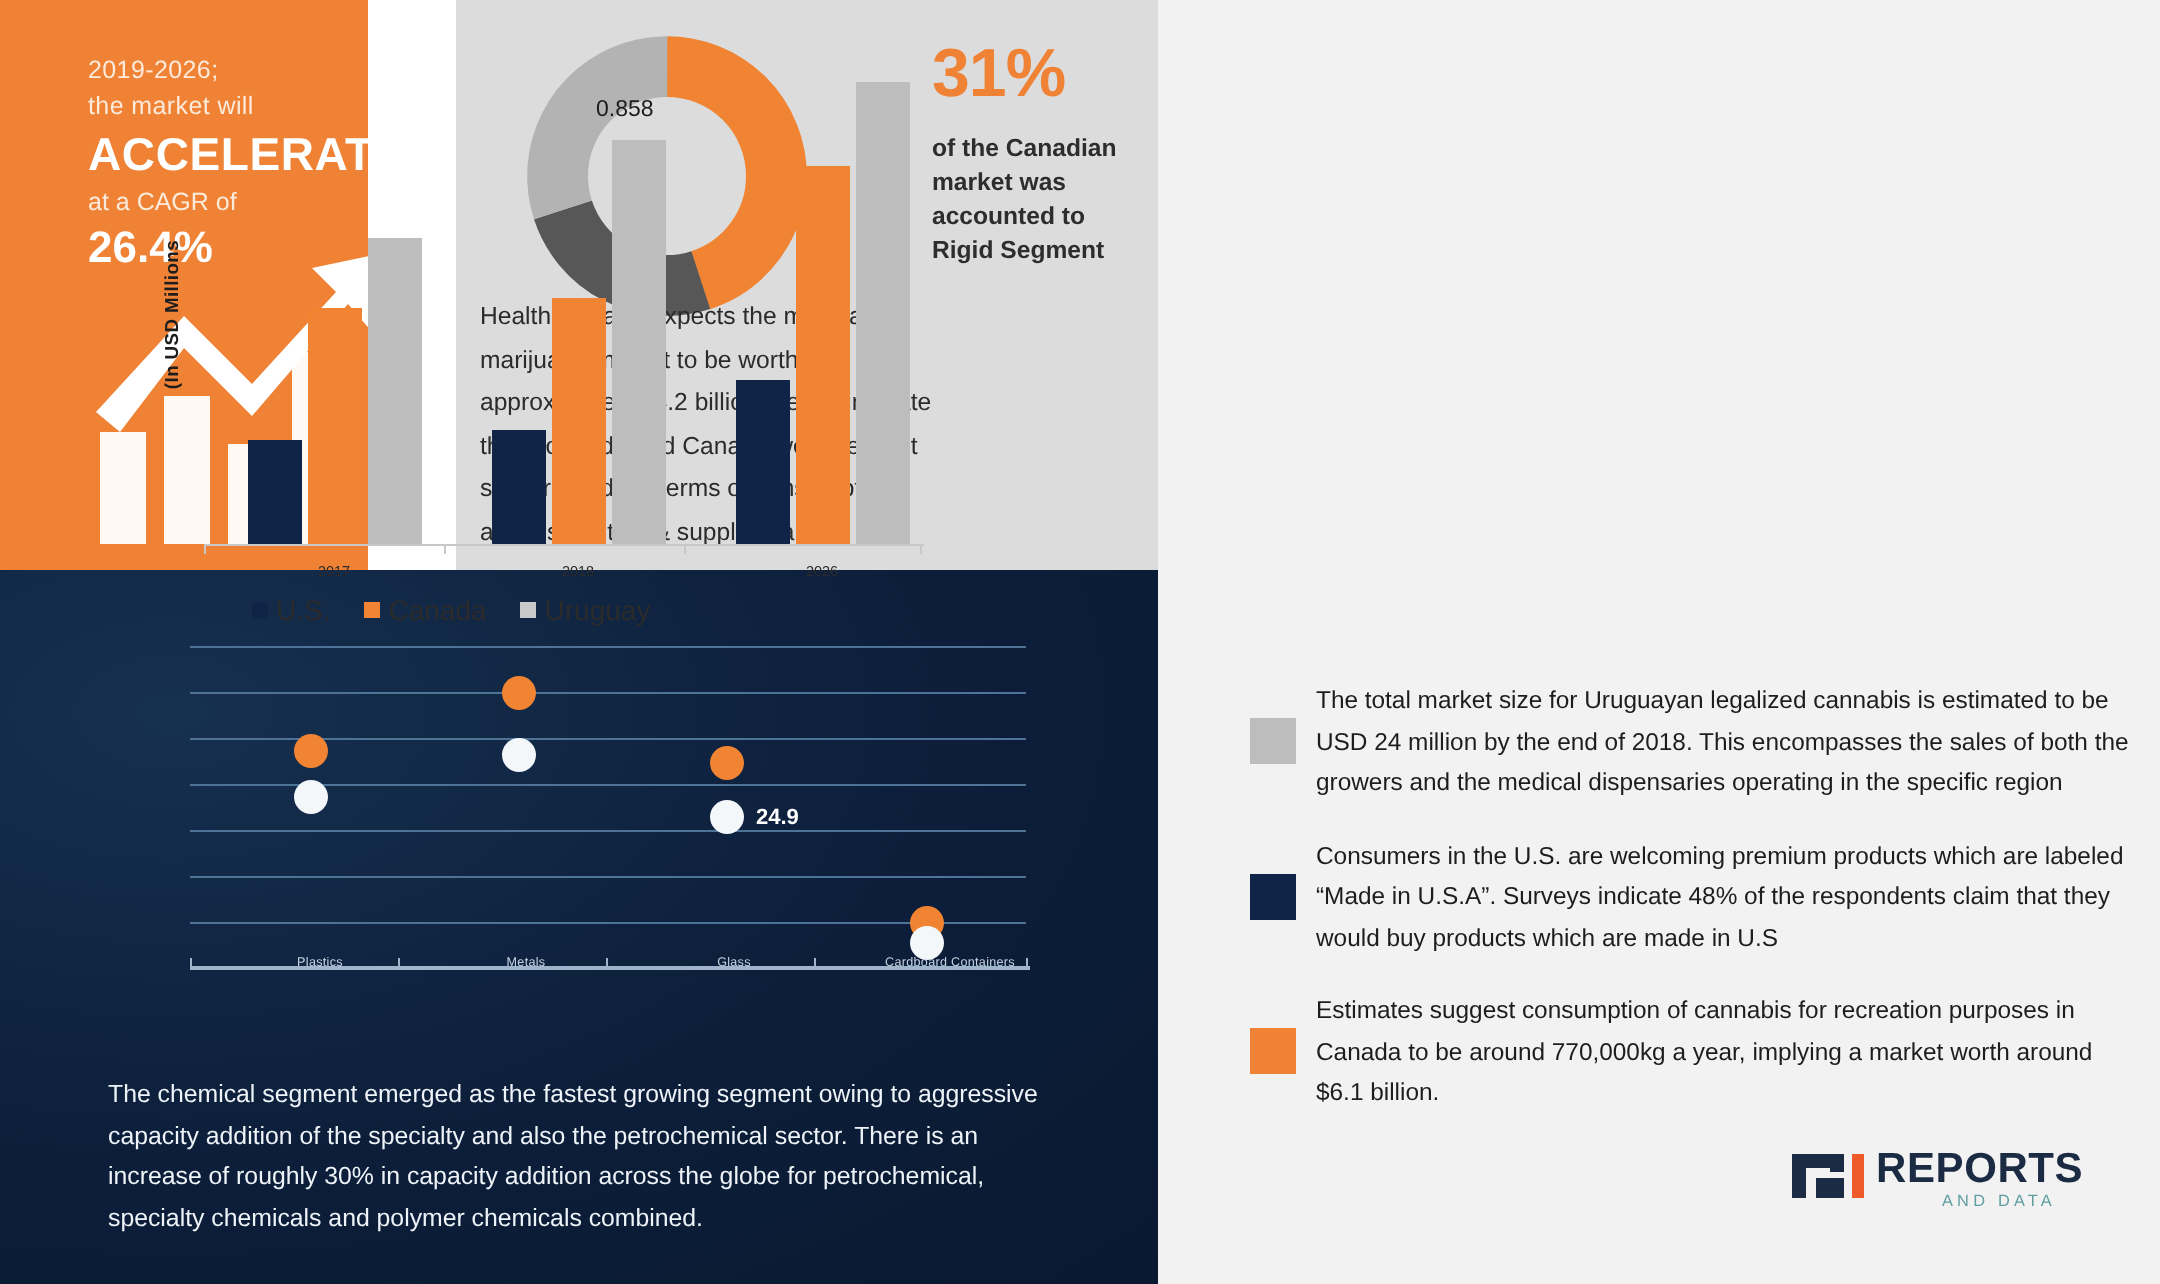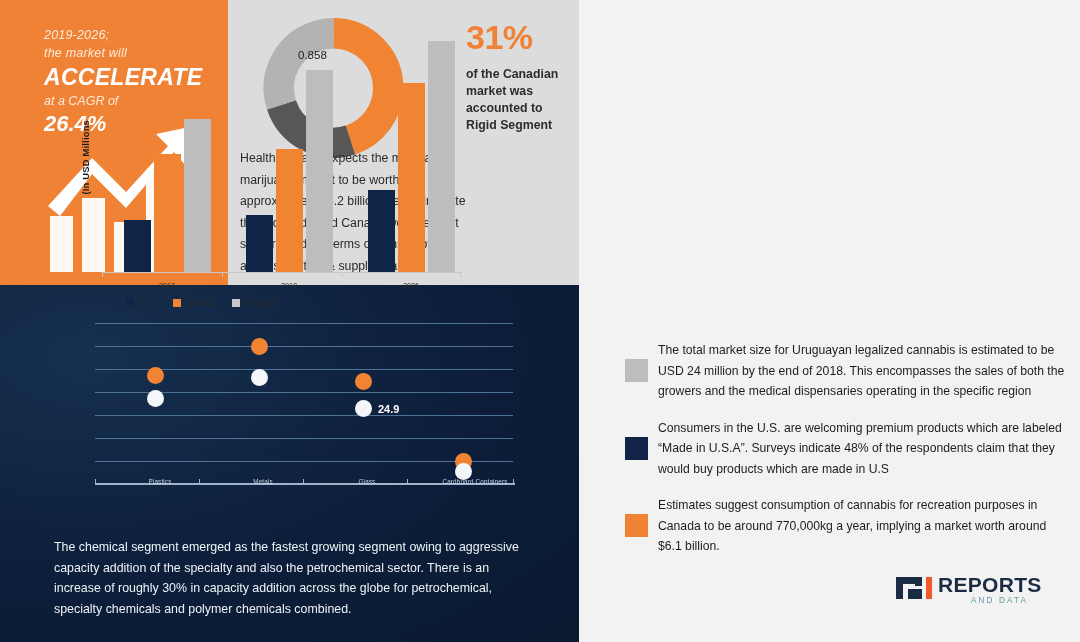--- a/index.html
+++ b/index.html
@@ -10,24 +10,23 @@
     background: #ffffff;
   }
   #infographic {
     position: relative;
     width: 1080px; height: 642px;
     background: #ffffff;
   }
 
   
   .cagr-panel {
-    position: absolute; left: 0; top: 0; width: 228px; height: 285px;
+    position: absolute; left: 0; top: 0; width: 184px; height: 285px;
     background: #ef8234;
     overflow: hidden;
-    font-style: italic;
   }
   .cagr-text { position: absolute; left: 44px; top: 26px; color: #fdf0e4; }
   .cagr-years { font-size: 12.5px; letter-spacing: .2px; line-height: 18px; opacity: .95; }
   .cagr-will  { font-size: 12.5px; letter-spacing: .2px; line-height: 18px; opacity: .95; }
   .cagr-accel { font-size: 23px; font-weight: bold; letter-spacing: .3px; line-height: 30px; color: #ffffff; }
   .cagr-at    { font-size: 12.5px; line-height: 19px; opacity: .95; }
   .cagr-val   { font-size: 22px; font-weight: bold; color: #ffffff; line-height: 26px; }
   .arrow-art  { position: absolute; left: 46px; top: 120px; width: 160px; height: 152px; }
 
   
@@ -100,21 +99,21 @@
     position: absolute; font-size: 11.5px; color: #1d1d1d; white-space: nowrap;
   }
   .bar-xlabel {
     position: absolute; font-size: 7.2px; color: #2b2b2b; text-align: center; white-space: nowrap;
   }
   .bar-legend {
     position: absolute; left: 126px; top: 297px; display: flex; gap: 17px; align-items: center;
   }
   .legend-item { display: flex; align-items: center; gap: 4px; }
   .legend-swatch { width: 8px; height: 8px; display: inline-block; }
-  .legend-text { font-size: 10px; color: #2b2b2b; font-family: Liberation Serif, serif; }
+  .legend-text { font-size: 14px; color: #2b2b2b; }
 
   
   .bullets { position: absolute; left: 625px; top: 340px; width: 440px; }
   .bullet-row { position: relative; display: flex; align-items: center; margin-bottom: 16px; }
   .bullet-sq { flex: 0 0 auto; width: 23px; height: 23px; margin-right: 10px; }
   .bullet-text { font-size: 12.2px; line-height: 20.5px; color: #1d1d1d; }
 
   
   .logo { position: absolute; left: 896px; top: 572px; width: 140px; height: 42px; }
   .logo-mark { position: absolute; left: 0; top: 4px; width: 38px; height: 24px; }

